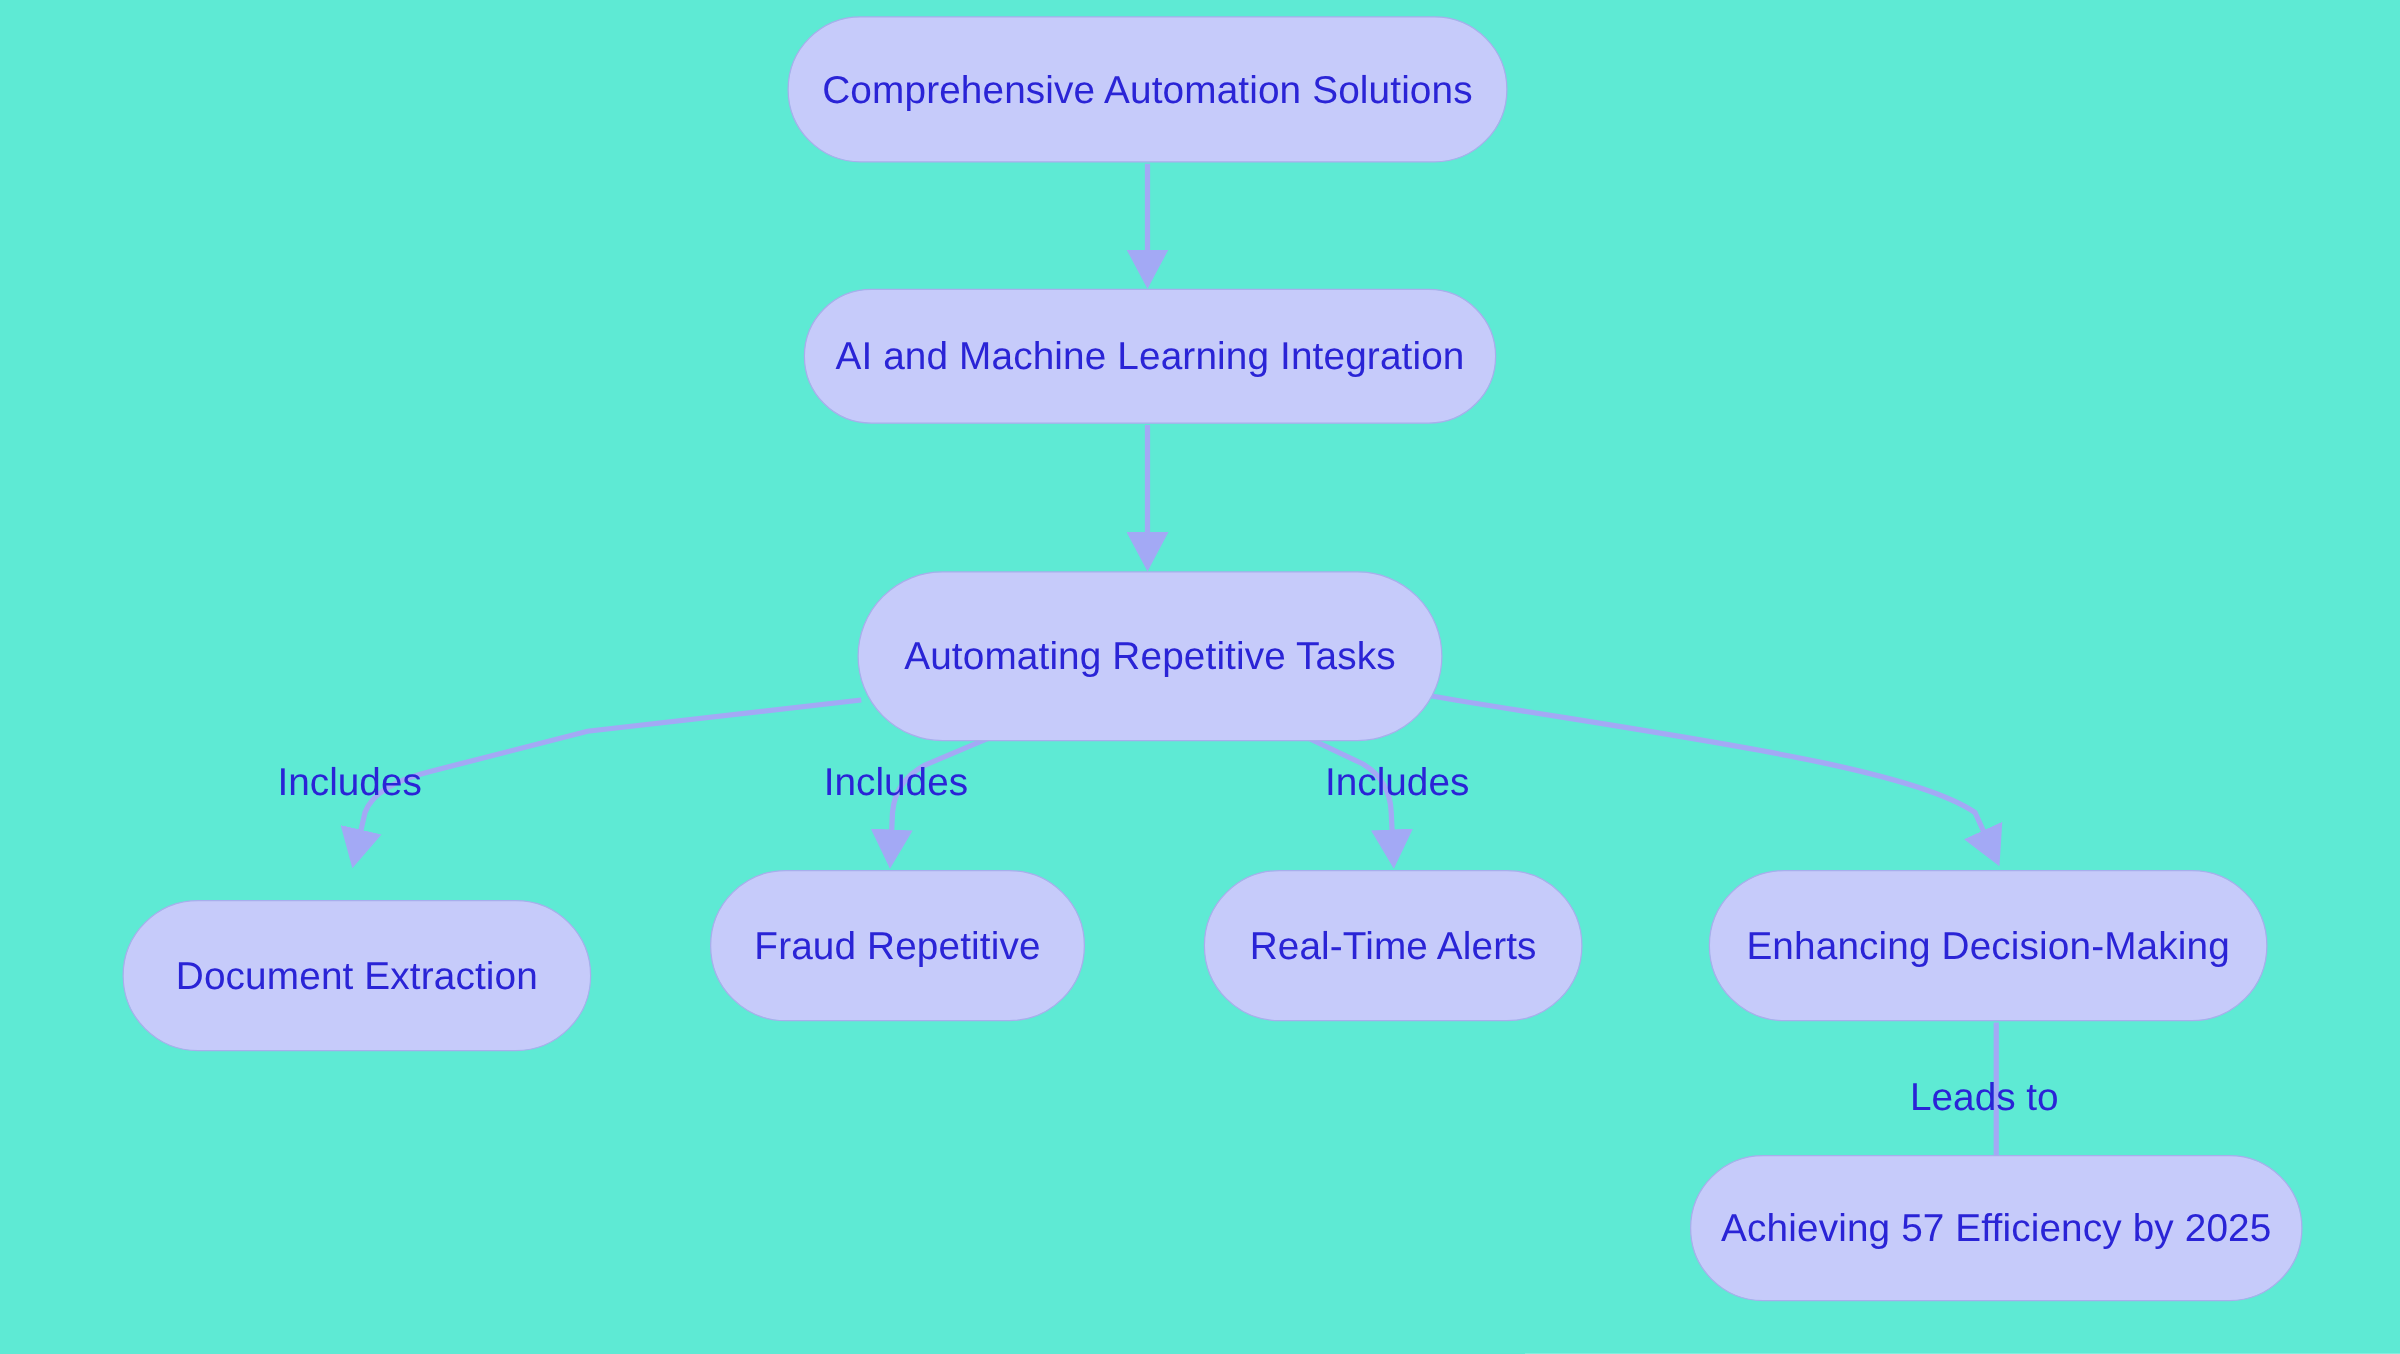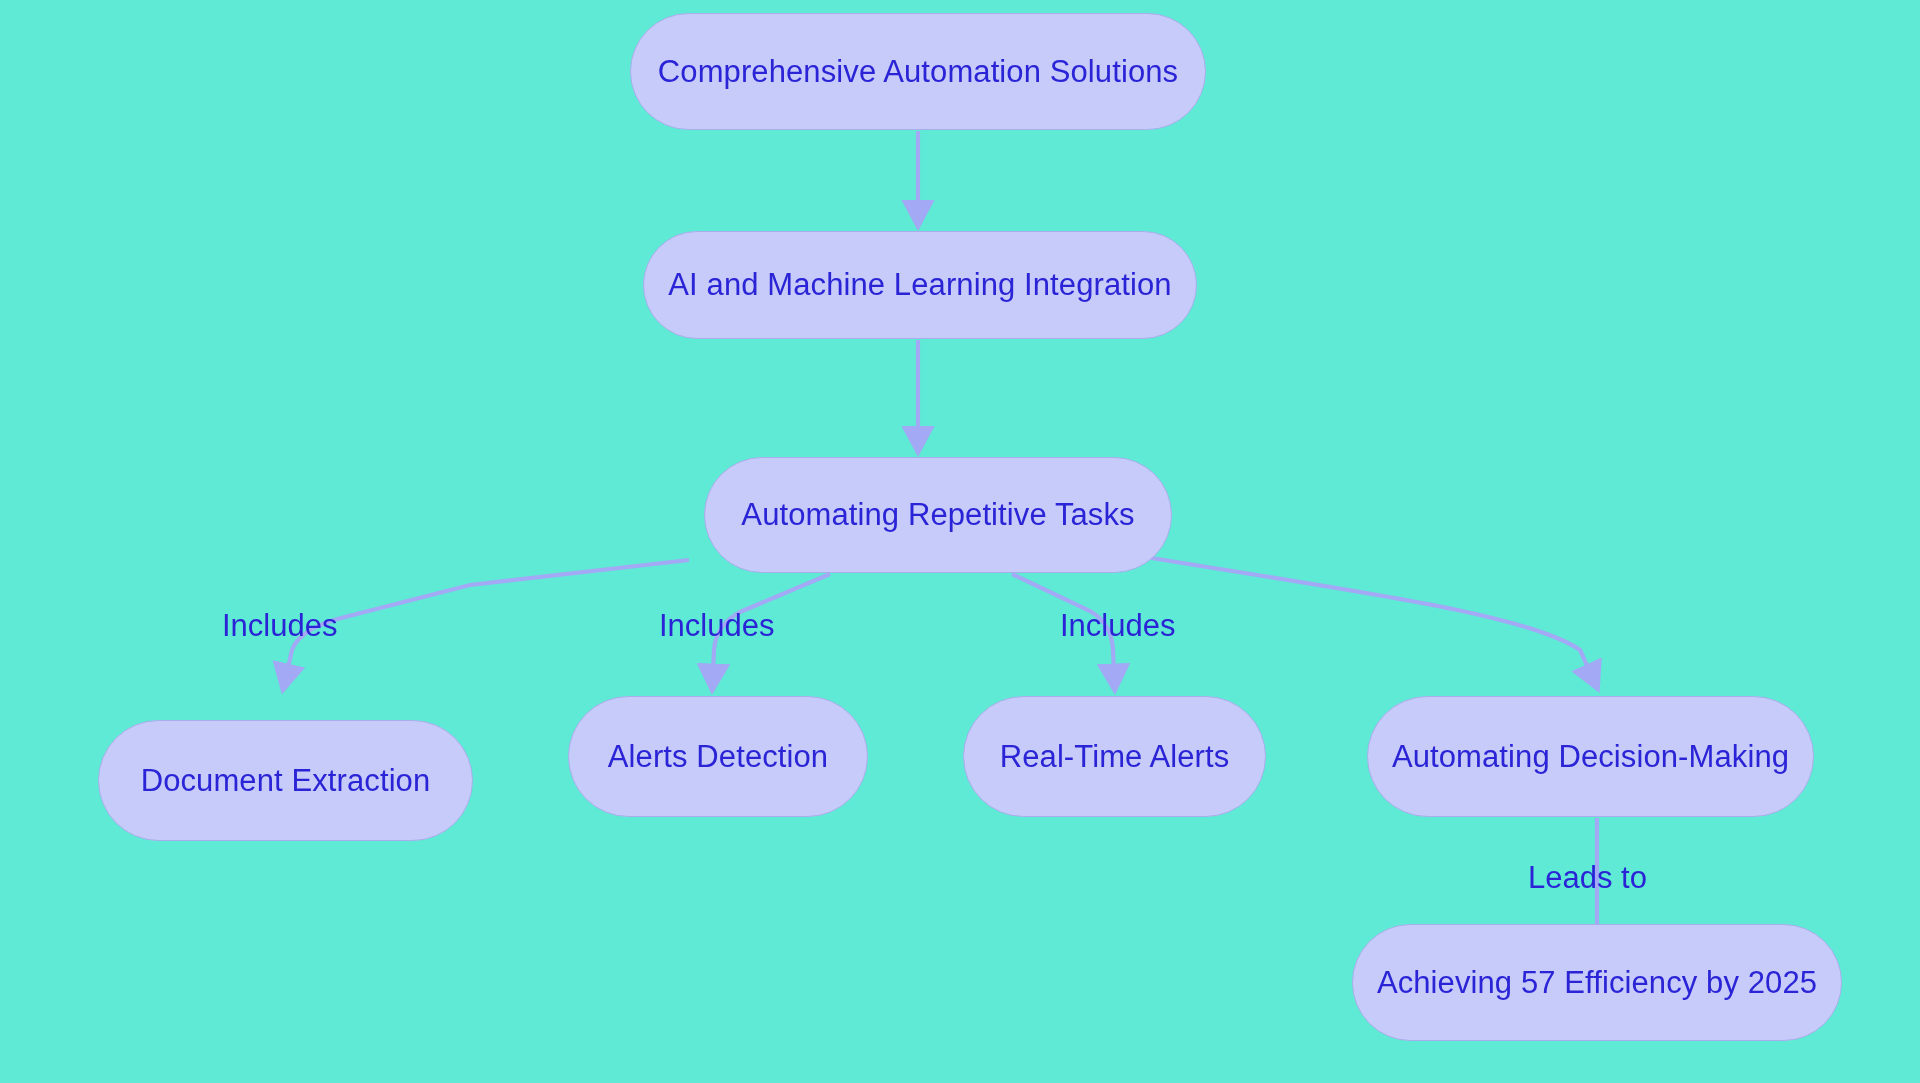--- a/index.html
+++ b/index.html
@@ -82,38 +82,38 @@
   </svg>
 
   <div class="node" style="left:630px; top:13px; width:576px; height:117px;">
     <span>Comprehensive Automation Solutions</span>
   </div>
 
   <div class="node" style="left:643px; top:231px; width:554px; height:108px;">
     <span>AI and Machine Learning Integration</span>
   </div>
 
-  <div class="node" style="left:704px; top:457px; width:468px; height:116px;">
+  <div class="node" style="left:686px; top:457px; width:468px; height:136px;">
     <span>Automating Repetitive Tasks</span>
   </div>
 
   <div class="node" style="left:98px; top:720px; width:375px; height:121px;">
     <span>Document Extraction</span>
   </div>
 
   <div class="node" style="left:568px; top:696px; width:300px; height:121px;">
-    <span>Alerts Detection</span>
+    <span>Fraud Repetitive</span>
   </div>
 
   <div class="node" style="left:963px; top:696px; width:303px; height:121px;text-align:center;">
     <span>Real-Time Alerts</span>
   </div>
 
   <div class="node" style="left:1367px; top:696px; width:447px; height:121px;">
-    <span>Automating Decision-Making</span>
+    <span>Enhancing Decision-Making</span>
   </div>
 
   <div class="node" style="left:1352px; top:924px; width:490px; height:117px;text-align:right;">
     <span>Achieving 57 Efficiency by 2025</span>
   </div>
 
   <div class="edge-label" style="left:222px; top:610px;">Includes</div>
 
   <div class="edge-label" style="left:659px; top:610px;">Includes</div>
 

